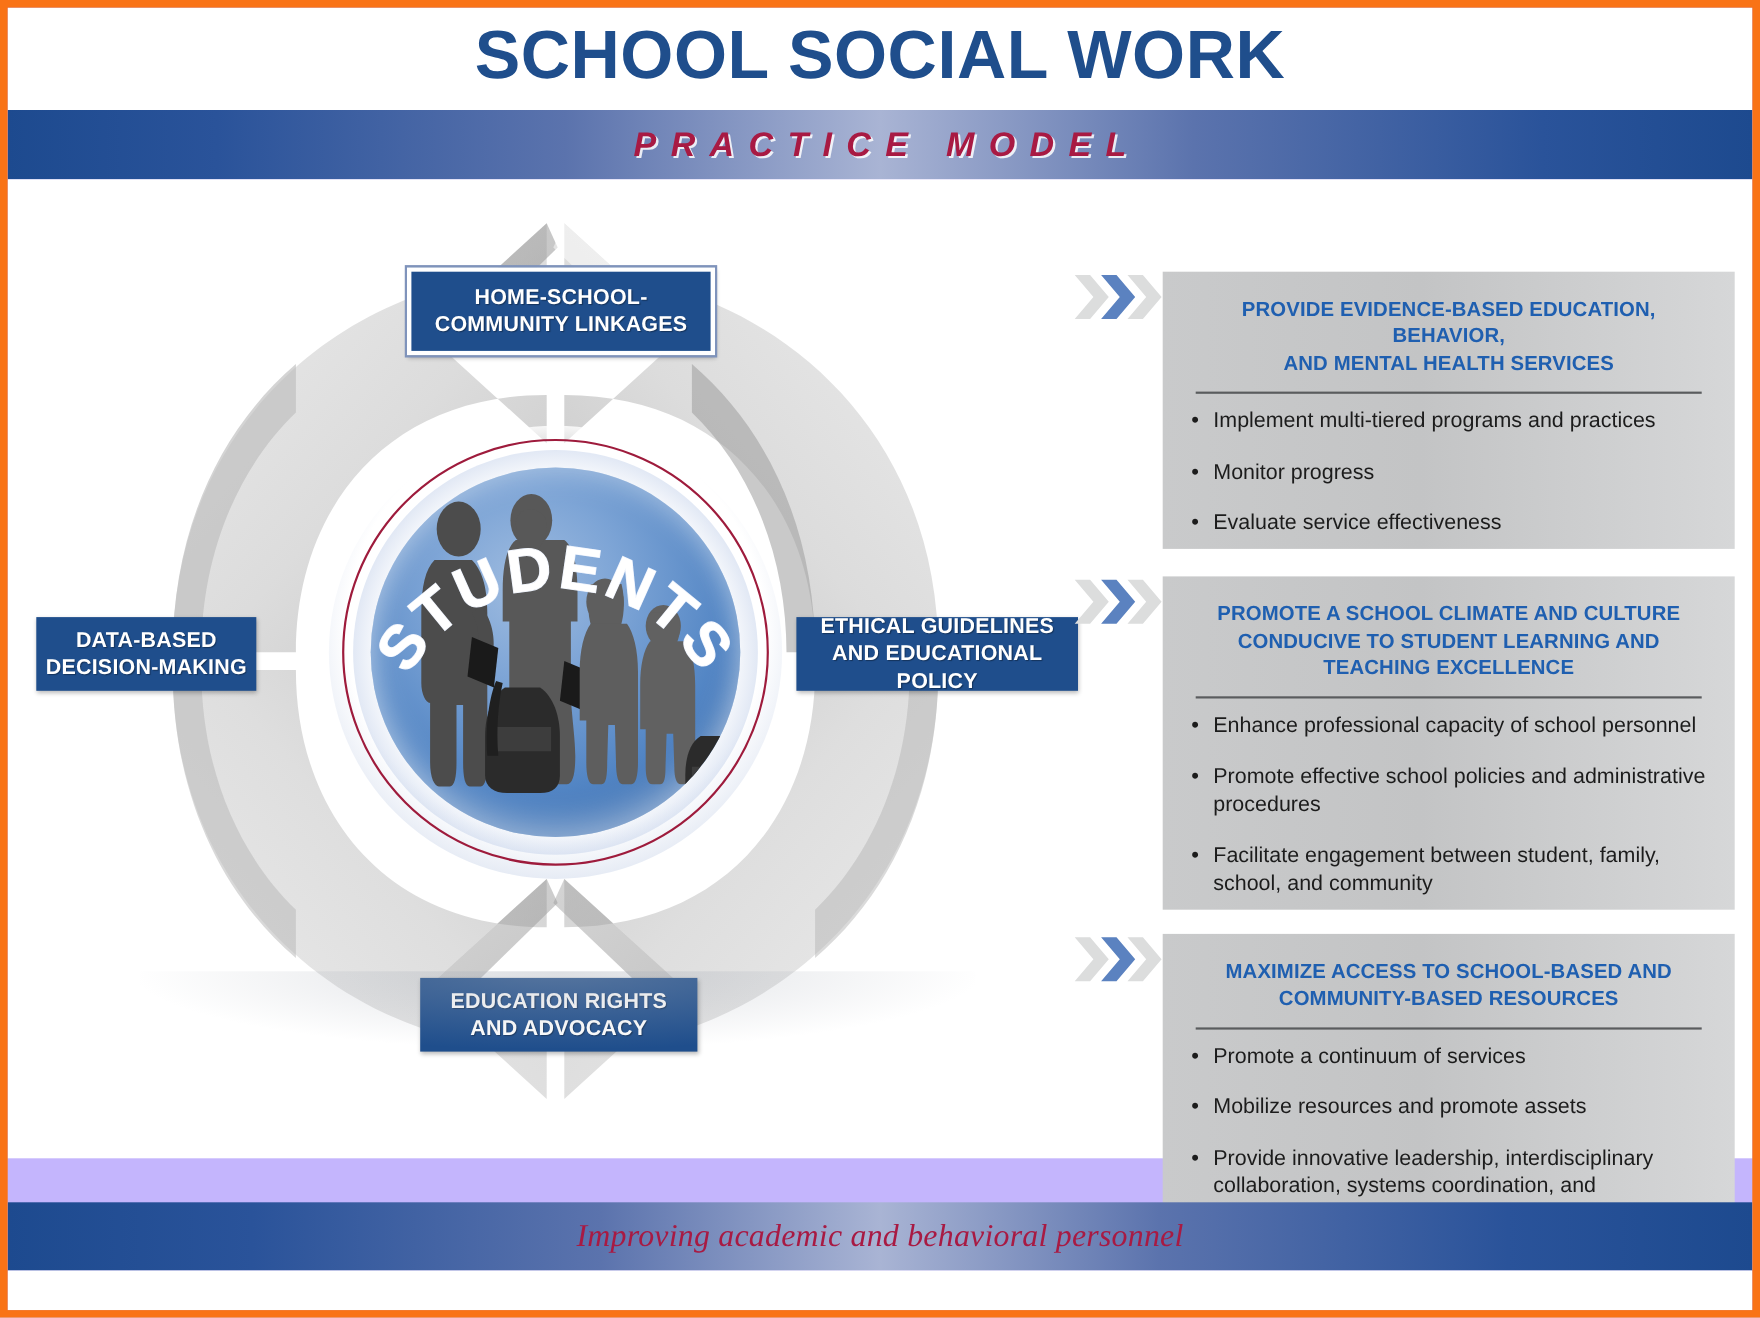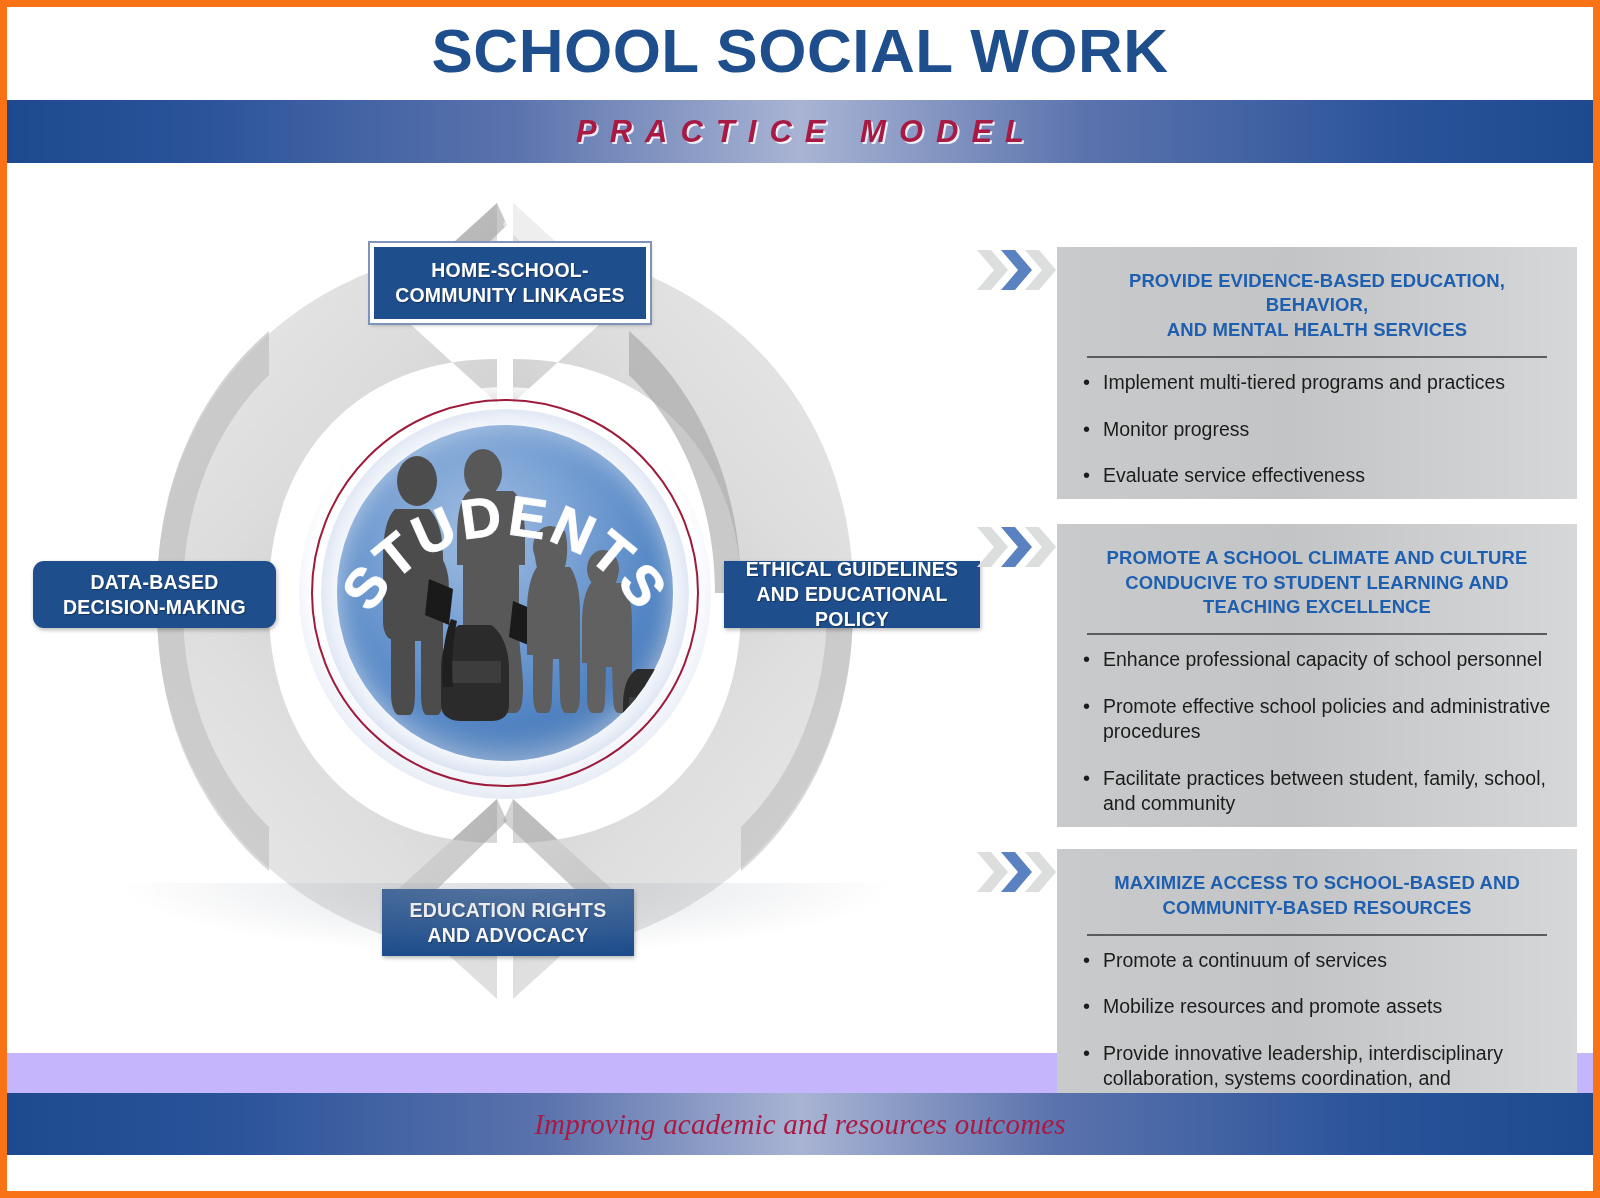--- a/index.html
+++ b/index.html
@@ -108,21 +108,21 @@
     box-shadow: 1px 2px 4px rgba(0,0,0,0.28);
   }
   .label-top {
     left: 363px; top: 80px;
     width: 272px; height: 72px;
     border: 4px solid #ffffff;
     outline: 2px solid #7f93bb;
   }
   .label-left {
     left: 26px; top: 398px;
-    width: 243px; height: 67px; border-radius: 11px;
+    width: 200px; height: 67px;
   }
   .label-right {
     left: 717px; top: 398px;
     width: 256px; height: 67px;
   }
   .label-bottom {
     left: 375px; top: 726px;
     width: 252px; height: 67px;
   }
 
@@ -492,21 +492,21 @@
         <div class="panel-card">
           <div class="panel-heading">
             <span>PROMOTE A SCHOOL CLIMATE AND CULTURE</span><br>
             <span>CONDUCIVE TO  STUDENT LEARNING AND</span><br>
             <span>TEACHING EXCELLENCE</span>
           </div>
           <div class="panel-rule"></div>
           <ul class="panel-list">
             <li>Enhance professional capacity of school personnel</li>
             <li>Promote effective school policies and administrative procedures</li>
-            <li>Facilitate practices between student, family, school, and community</li>
+            <li>Facilitate engagement between student, family, school, and community</li>
           </ul>
         </div>
       </div>
 
       <div class="panel-block pb3">
         <svg class="chevrons" viewBox="0 0 86 46">
           <path d="M2,3 L16,3 L33,23 L16,43 L2,43 L19,23 Z" fill="#dcdddd"></path>
           <path d="M26,3 L40,3 L57,23 L40,43 L26,43 L43,23 Z" fill="#5b82c0"></path>
           <path d="M50,3 L64,3 L81,23 L64,43 L50,43 L67,23 Z" fill="#dcdddd"></path>
         </svg>
@@ -523,17 +523,17 @@
           </ul>
         </div>
       </div>
 
     </div>
 
     <div class="soft-shadow"></div>
   </div>
 
   <div class="bottom-banner">
-    <div class="tagline">Improving academic and resources outcomes</div>
+    <div class="tagline">Improving academic and behavioral personnel</div>
   </div>
   <div class="bottom-white"></div>
 
 </div>
 
 </body></html>

